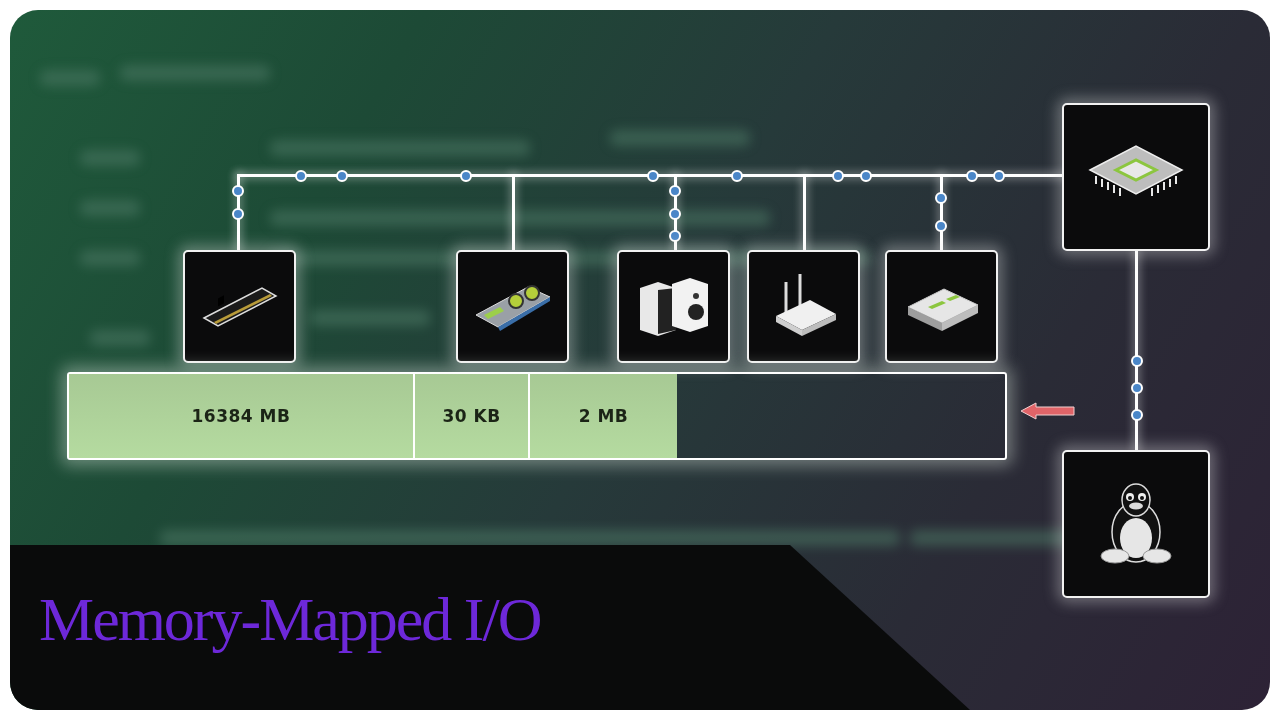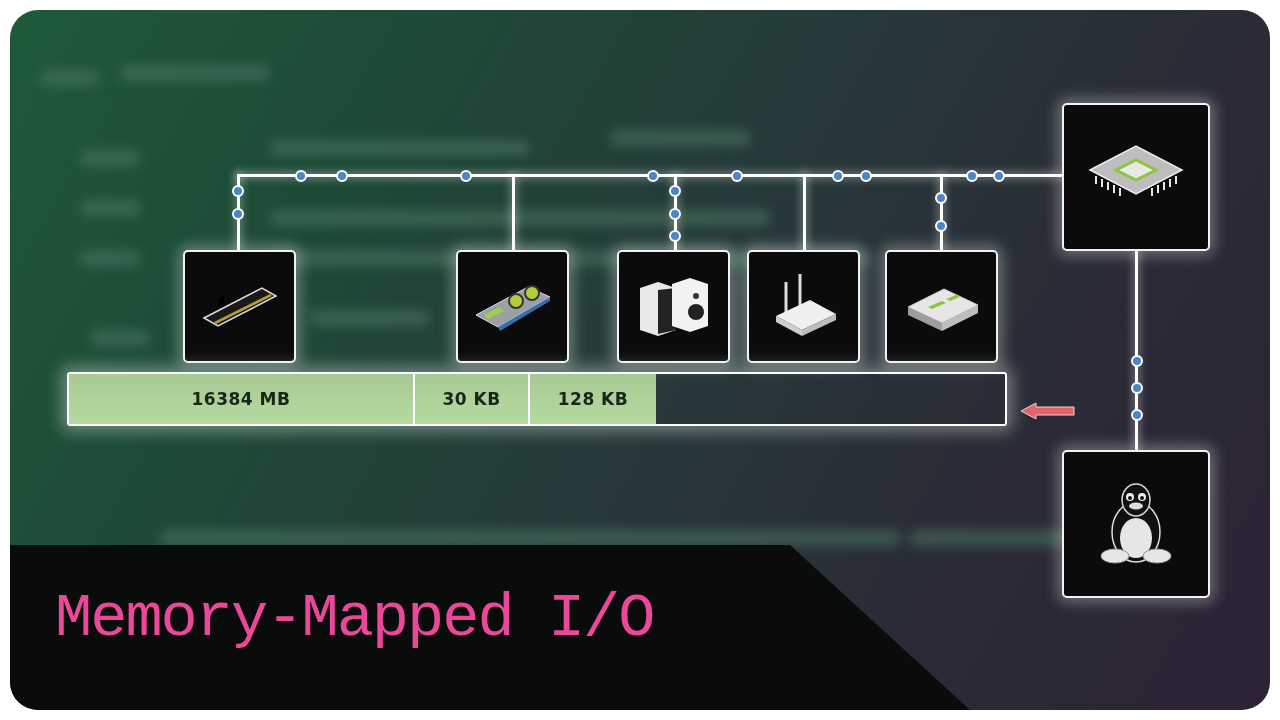--- a/index.html
+++ b/index.html
@@ -5,29 +5,29 @@
   html,body{margin:0;padding:0;}
   body{width:1280px;height:720px;background:#ffffff;position:relative;overflow:hidden;font-family:"DejaVu Sans",sans-serif;}
   .frame{position:absolute;left:10px;top:10px;width:1260px;height:700px;border-radius:28px;overflow:hidden;
     background:linear-gradient(120deg,#1f5a3b 0%,#1d4a36 25%,#263a3a 50%,#2a2b36 75%,#2d2236 100%);}
   .code-bg{position:absolute;left:0;top:0;width:100%;height:100%;filter:blur(6px);opacity:.55;}
   .code-line{position:absolute;height:16px;border-radius:6px;background:#4e7a66;}
   .bus{position:absolute;background:#ffffff;box-shadow:0 0 8px 2px rgba(255,255,255,.35);}
   .dot{position:absolute;width:12px;height:12px;border-radius:50%;background:#4a86c8;border:2px solid #ffffff;box-sizing:border-box;transform:translate(-50%,-50%);}
   .device{position:absolute;background:#0b0b0c;border:2px solid #f2f2f2;border-radius:5px;box-sizing:border-box;
     box-shadow:0 0 14px 5px rgba(230,230,230,.35);display:flex;align-items:center;justify-content:center;}
-  .memmap{position:absolute;left:67px;top:372px;width:940px;height:54px;display:flex;border:2px solid #ffffff;border-radius:3px;box-sizing:border-box;
+  .memmap{position:absolute;left:67px;top:372px;width:940px;height:88px;display:flex;border:2px solid #ffffff;border-radius:3px;box-sizing:border-box;
     box-shadow:0 0 16px 6px rgba(220,230,220,.4);}
   .seg{height:100%;display:flex;align-items:center;justify-content:center;background:linear-gradient(180deg,#a7c994 0%,#b5dba0 100%);
     border-right:2px solid #ffffff;box-sizing:border-box;font-weight:bold;font-size:17px;color:#1b2416;letter-spacing:.5px;}
   .seg:last-child{border-right:none;}
   .arrow{position:absolute;left:1020px;top:402px;}
   .title-band{position:absolute;left:10px;top:545px;width:960px;height:165px;background:#0a0b0b;
     clip-path:polygon(0 0,780px 0,960px 165px,0 165px);border-bottom-left-radius:28px;}
-  .title{position:absolute;left:55px;top:588px;font-family:Liberation Mono, monospace;font-size:62px;color:#ec4899;letter-spacing:-2px;line-height:1;}
+  .title{position:absolute;left:39px;top:588px;font-family:Liberation Serif, serif;font-size:62px;color:#6d28d9;letter-spacing:-2px;line-height:1;}
 </style>
 </head>
 <body>
 
 <div class="frame">
   <div class="code-bg">
     <div class="code-line" style="left:30px;top:60px;width:60px;"></div>
     <div class="code-line" style="left:110px;top:55px;width:150px;"></div>
     <div class="code-line" style="left:70px;top:140px;width:60px;"></div>
     <div class="code-line" style="left:260px;top:130px;width:260px;"></div>
@@ -145,21 +145,21 @@
       <circle cx="43" cy="16" r="2" fill="#111"></circle>
     <ellipse cx="37" cy="24" rx="7" ry="3.5" fill="#ddd"></ellipse>
     <ellipse cx="16" cy="74" rx="14" ry="7" fill="#e6e6e6" stroke="#999"></ellipse>
     <ellipse cx="58" cy="74" rx="14" ry="7" fill="#e6e6e6" stroke="#999"></ellipse>
   </svg>
 </div>
 
 <div class="memmap">
   <div class="seg" style="width:346px;">16384 MB</div>
   <div class="seg" style="width:115px;">30 KB</div>
-  <div class="seg" style="width:126px;">128 KB</div>
+  <div class="seg" style="width:147px;">2 MB</div>
 </div>
 
 <svg class="arrow" width="56" height="18" viewBox="0 0 56 18">
   <polygon points="1,9 16,1 16,5 54,5 54,13 16,13 16,17" fill="#e06468" stroke="#f0d0d0" stroke-width="1"></polygon>
 </svg>
 
 <div class="title-band"></div>
 <div class="title">Memory-Mapped I/O</div>
 
 </body></html>

